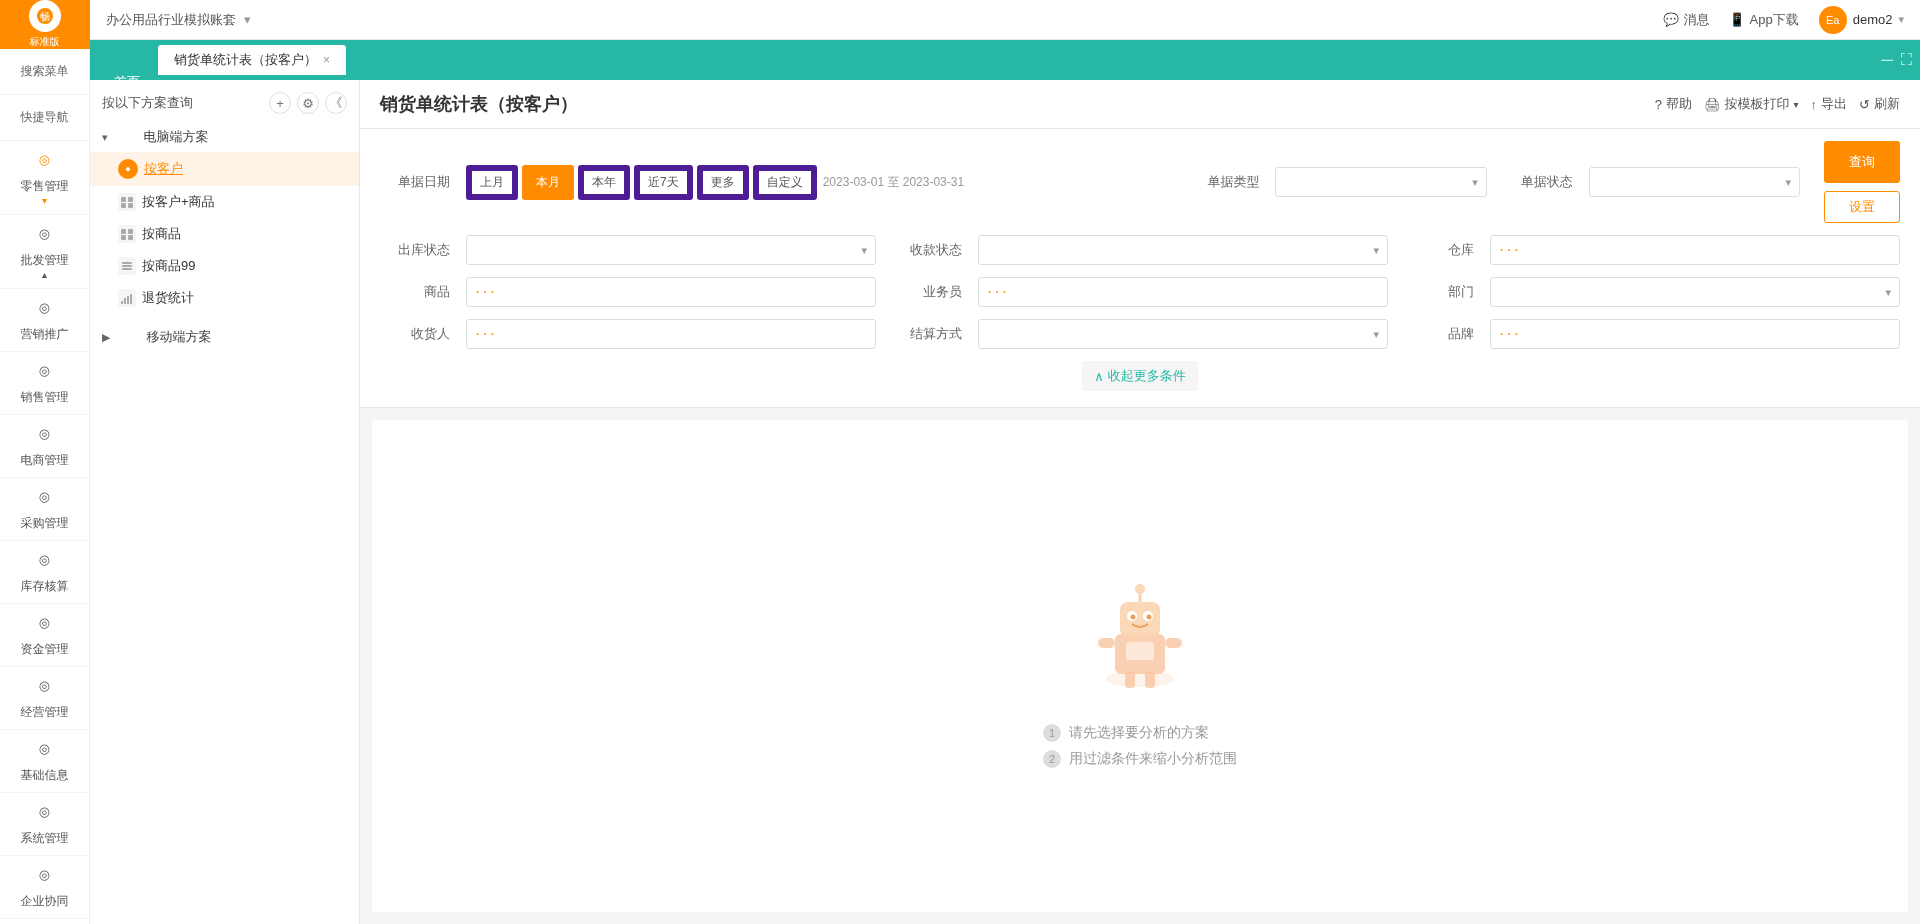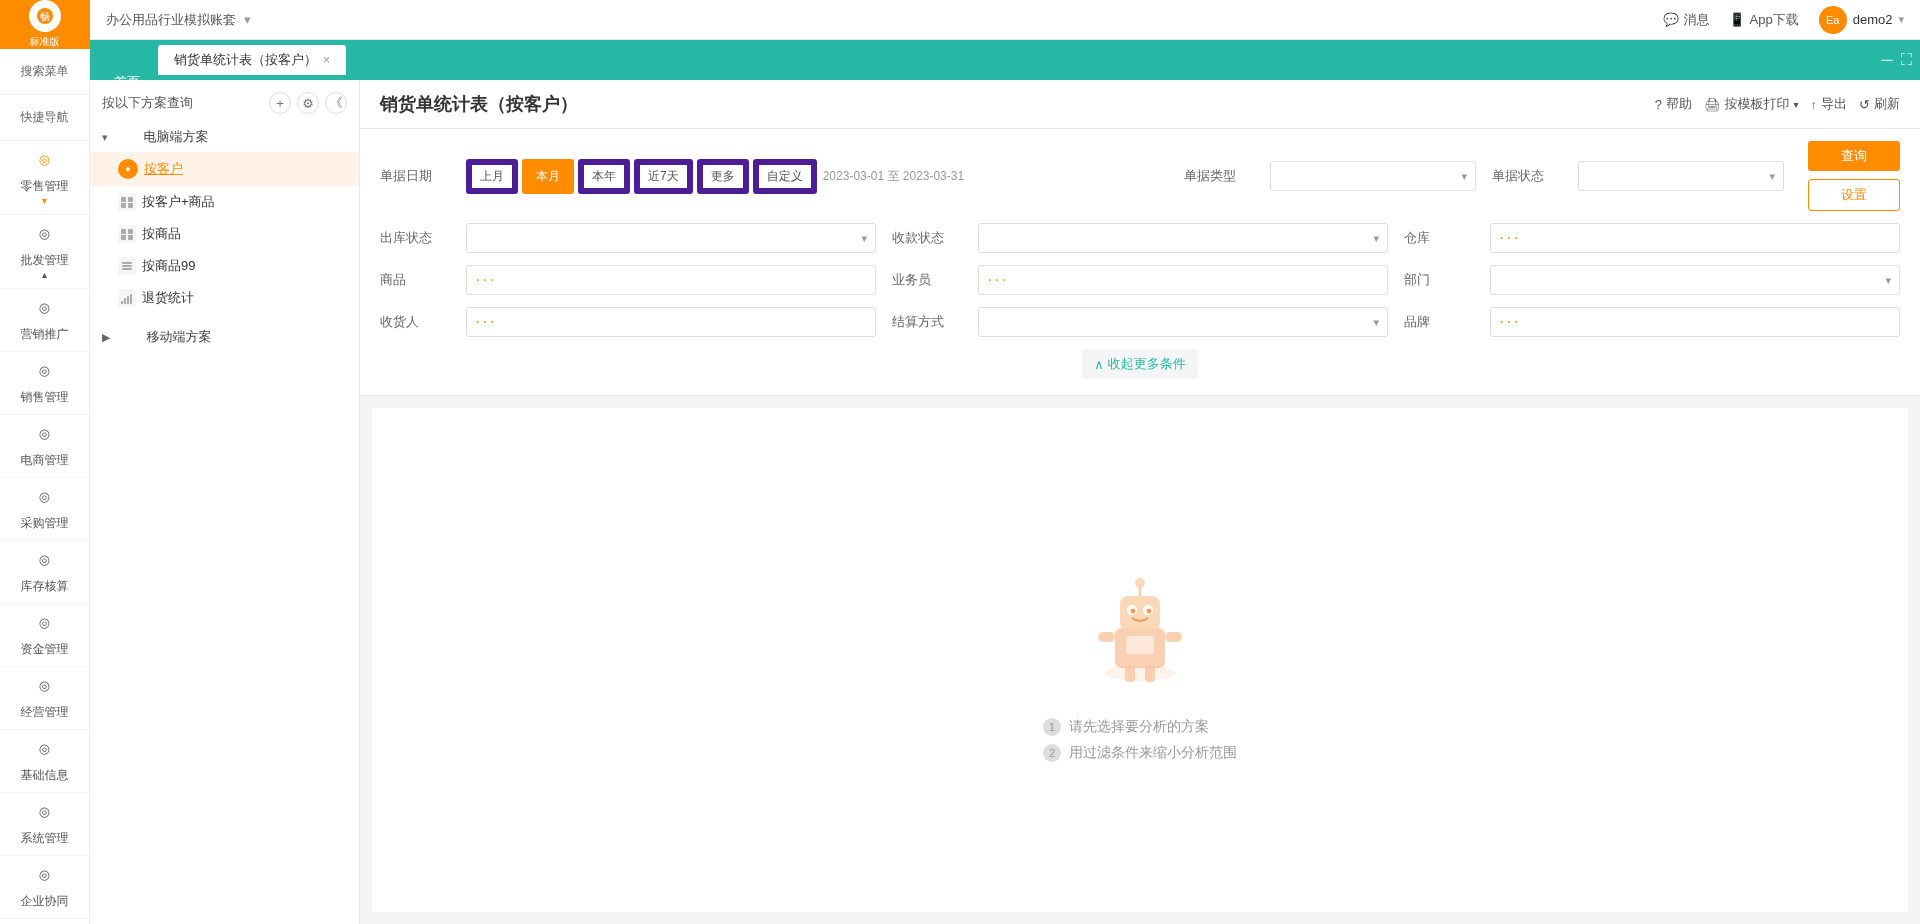--- a/index.html
+++ b/index.html
@@ -70,33 +70,33 @@
     .page-header { background: #fff; padding: 12px 20px 0; border-bottom: 1px solid #e8e8e8; flex-shrink: 0; }
     .page-header-top { display: flex; align-items: center; justify-content: space-between; margin-bottom: 12px; }
     .page-title { font-size: 18px; font-weight: 600; color: #333; }
     .page-actions { display: flex; gap: 12px; align-items: center; }
     .page-action-btn { display: flex; align-items: center; gap: 4px; color: #555; cursor: pointer; font-size: 13px; }
 
     
     .filter-section { padding: 12px 20px 16px; background: #fff; border-bottom: 1px solid #e8e8e8; flex-shrink: 0; }
     .filter-row { display: flex; align-items: center; gap: 16px; margin-bottom: 12px; }
     .filter-row:last-child { margin-bottom: 0; }
-    .filter-label { width: 70px; color: #666; font-size: 13px; flex-shrink: 0; }
+    .filter-label { width: 70px; color: #666; font-size: 13px; text-align: right; flex-shrink: 0; }
     .filter-control { flex: 1; display: flex; align-items: center; gap: 8px; }
     .date-shortcuts { display: flex; gap: 4px; }
     .date-btn { padding: 3px 8px; border: 6px solid #4c1d95; border-radius: 3px; background: #fff; color: #555; cursor: pointer; font-size: 12px; }
     .date-btn.active { background: #ff8c00; color: #fff; border-color: #ff8c00; }
     .date-range { font-size: 12px; color: #999; }
     .filter-select { flex: 1; height: 30px; border: 1px solid #ddd; border-radius: 3px; padding: 0 8px; background: #fff; color: #555; font-size: 13px; display: flex; align-items: center; justify-content: space-between; cursor: pointer; position: relative; }
     .filter-select .placeholder { color: #bbb; }
     .filter-select .dots { color: #ff8c00; font-size: 16px; letter-spacing: 2px; }
     .filter-select .arrow { color: #999; font-size: 11px; }
     .collapse-btn { display: flex; align-items: center; gap: 4px; color: #26b8a5; cursor: pointer; font-size: 13px; padding: 6px 12px; border-radius: 3px; background: #f5f5f5; margin: 0 auto; width: fit-content; }
-    .btn-query { background: #ff8c00; color: #fff; border: none; border-radius: 3px; padding: 6px 20px; cursor: pointer; font-size: 13px; }
-    .btn-settings { background: #fff; color: #ff8c00; border: 1px solid #ff8c00; border-radius: 3px; padding: 6px 32px; cursor: pointer; font-size: 13px; }
+    .btn-query { background: #ff8c00; color: #fff; border: none; border-radius: 3px; padding: 12px 20px; cursor: pointer; font-size: 13px; }
+    .btn-settings { background: #fff; color: #ff8c00; border: 1px solid #ff8c00; border-radius: 3px; padding: 6px 24px; cursor: pointer; font-size: 13px; }
 
     
     .empty-state { flex: 1; display: flex; flex-direction: column; align-items: center; justify-content: center; gap: 12px; background: #fff; margin: 12px; border-radius: 4px; }
     .empty-tips { display: flex; flex-direction: column; gap: 8px; }
     .empty-tip { display: flex; align-items: center; gap: 8px; color: #999; font-size: 14px; }
     .tip-num { width: 18px; height: 18px; border-radius: 50%; background: #ddd; color: #999; font-size: 11px; display: flex; align-items: center; justify-content: center; flex-shrink: 0; }
 
     
     .robot-container { display: flex; align-items: center; justify-content: center; margin-bottom: 8px; }
 

